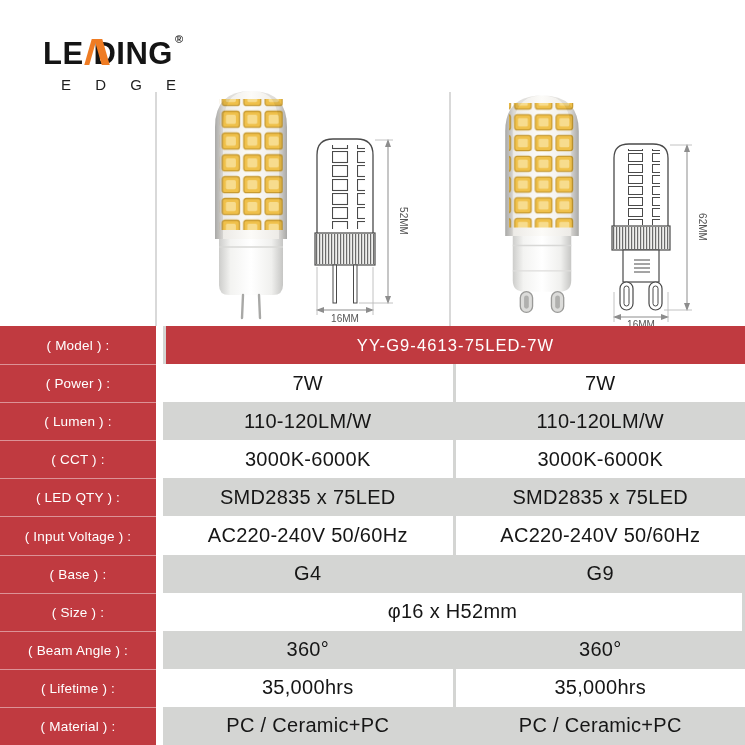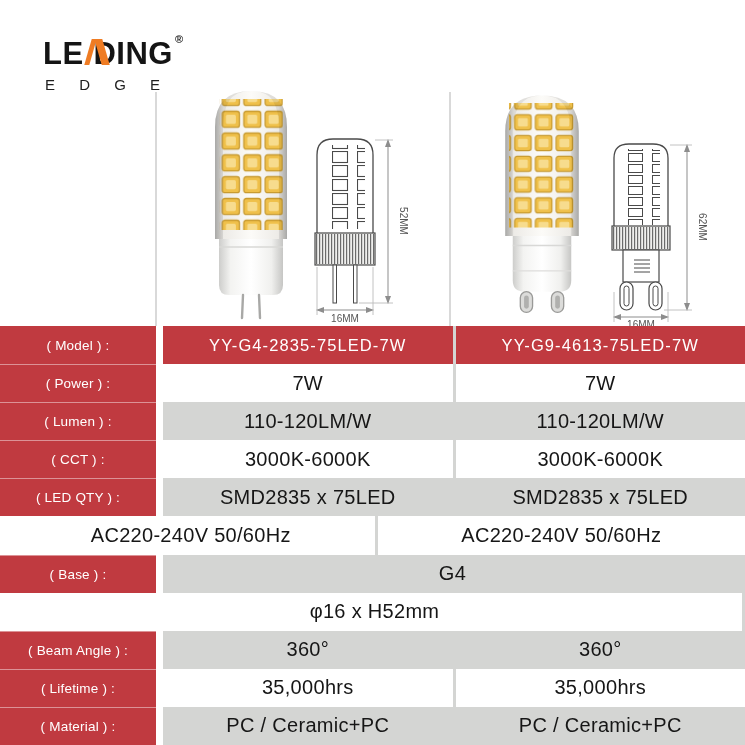--- a/index.html
+++ b/index.html
@@ -14,21 +14,21 @@
   .vdiv-2 { left:449px; }
 
   .logo { position:absolute; left:43px; top:38px; width:140px; }
   .brand-line { display:flex; align-items:flex-start; line-height:1; }
   .brand-seg { font-size:31px; font-weight:bold; color:#141414; letter-spacing:0.5px; }
   .a-mark { position:relative; width:23px; height:27px; display:inline-block; margin:1px 1px 0 1px; }
   .a-mark i { position:absolute; top:0; display:block; background:#ef7c23; }
   .a-mark .s1 { left:3px;  width:4.5px; height:26px; transform:skewX(-16deg); }
   .a-mark .s2 { left:13px; width:7.5px; height:26px; transform:skewX(16deg); }
   .reg-mark { font-size:11px; font-weight:bold; color:#222; margin-left:2px; margin-top:-4px; }
-  .edge-line { margin-top:7px; margin-left:2px; font-size:15px; font-weight:500; color:#1e1e1e; letter-spacing:10px; white-space:nowrap; }
+  .edge-line { margin-top:7px; margin-left:18px; font-size:15px; font-weight:500; color:#1e1e1e; letter-spacing:10px; white-space:nowrap; }
 
   .art { position:absolute; }
   .art svg { display:block; width:100%; height:100%; font-family:"Liberation Sans", sans-serif; }
   .g4-photo   { left:199px; top:87px;  width:104px; height:233px; }
   .g4-diagram { left:307px; top:137px; width:102px; height:186px; }
   .g9-photo   { left:492px; top:86px;  width:100px; height:234px; }
   .g9-diagram { left:604px; top:142px; width:108px; height:186px; }
 
   
   .spec-table { position:absolute; left:0; top:326px; width:745px; height:419px; display:flex; flex-direction:column; }
@@ -205,21 +205,20 @@
         <text x="37" y="186" text-anchor="middle" font-size="10" fill="#555">16MM</text>
       </svg>
     </div>
   </div>
 
   <div class="spec-table">
 
     <div class="trow row-red">
       <div class="tlabel">( Model ) :</div>
       <div class="tgap"></div>
-      <div class="tcell">YY-G4-2835-75LED-7W</div>
       <div class="tsep"></div>
       <div class="tcell">YY-G9-4613-75LED-7W</div>
     </div>
 
     <div class="trow row-white">
       <div class="tlabel">( Power ) :</div>
       <div class="tgap"></div>
       <div class="tcell">7W</div>
       <div class="tsep"></div>
       <div class="tcell">7W</div>
@@ -243,34 +242,37 @@
 
     <div class="trow row-gray">
       <div class="tlabel">( LED QTY ) :</div>
       <div class="tgap"></div>
       <div class="tcell">SMD2835 x 75LED</div>
       <div class="tsep"></div>
       <div class="tcell">SMD2835 x 75LED</div>
     </div>
 
     <div class="trow row-white">
+      <div class="tlabel">( Input Voltage ) :</div>
       <div class="tgap"></div>
       <div class="tcell">AC220-240V 50/60Hz</div>
       <div class="tsep"></div>
       <div class="tcell">AC220-240V 50/60Hz</div>
     </div>
 
     <div class="trow row-gray">
       <div class="tlabel">( Base ) :</div>
       <div class="tgap"></div>
       <div class="tcell">G4</div>
       <div class="tsep"></div>
-    </div>
-
-    <div class="trow row-white">
+      <div class="tcell">G9</div>
+    </div>
+
+    <div class="trow row-white">
+      <div class="tlabel">( Size ) :</div>
       <div class="tgap"></div>
       <div class="tcell">φ16 x H52mm</div>
       <div class="tsep"></div>
     </div>
 
     <div class="trow row-gray">
       <div class="tlabel">( Beam Angle ) :</div>
       <div class="tgap"></div>
       <div class="tcell">360°</div>
       <div class="tsep"></div>

